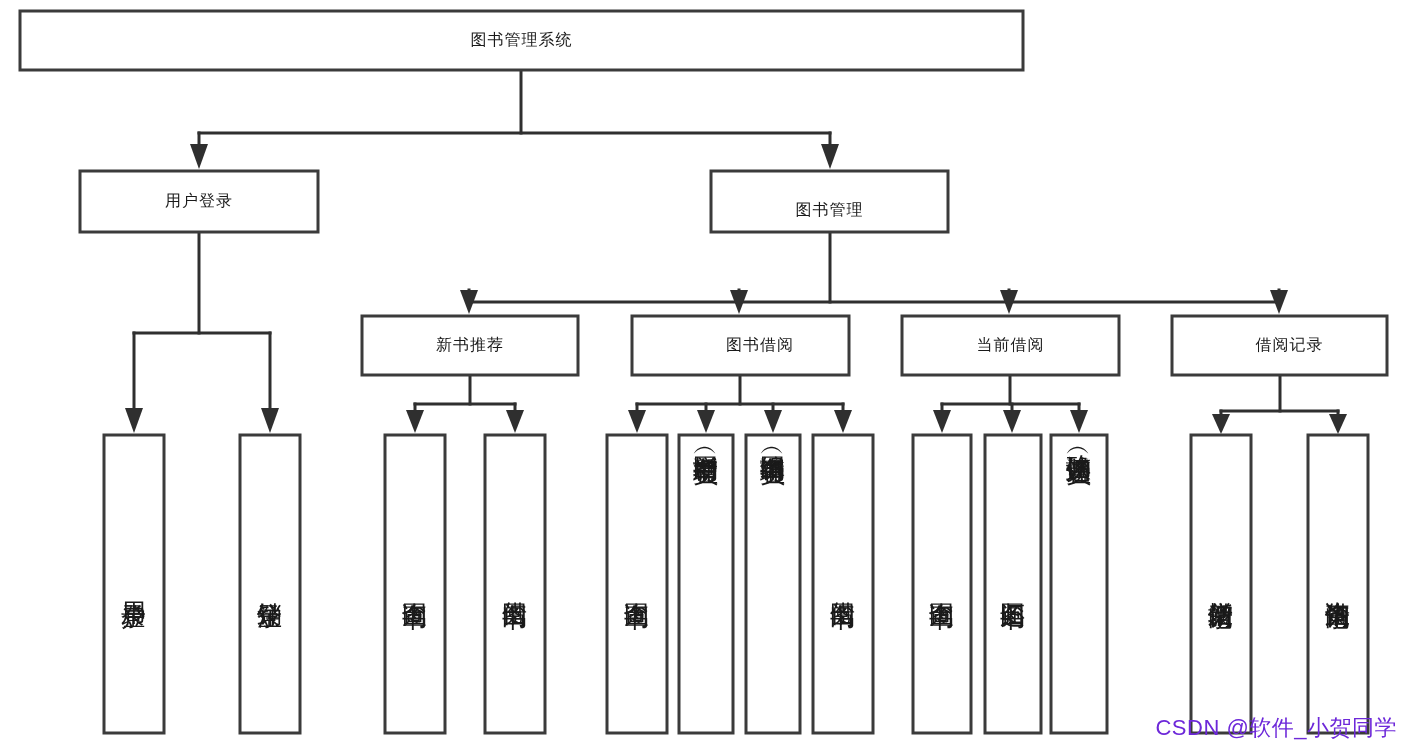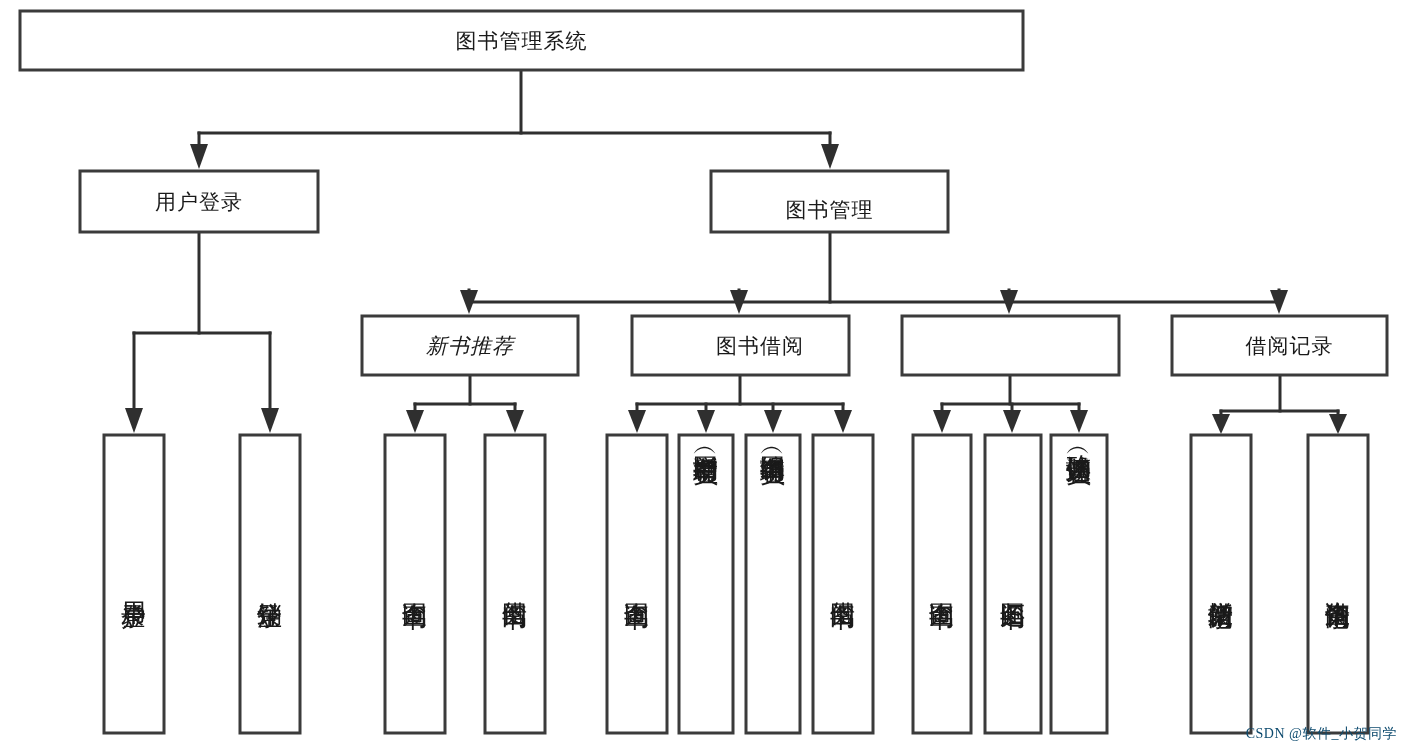--- a/index.html
+++ b/index.html
@@ -40,23 +40,23 @@
     stroke-linecap: square;
   }
   .arrow-head {
     fill: #2f2f2f;
     stroke: none;
   }
   .watermark {
     position: absolute;
     right: 8px;
     bottom: 4px;
-    font-family: Liberation Serif, serif;
-    font-size: 14px;
-    color: #0c4a6e;
+    font-family: Liberation Sans, sans-serif;
+    font-size: 22px;
+    color: #6d28d9;
     letter-spacing: 0.5px;
     white-space: nowrap;
     pointer-events: none;
   }
   .v-text-box {
     position: absolute;
     display: flex;
     align-items: center;
     justify-content: center;
     box-sizing: border-box;
@@ -75,21 +75,21 @@
   .h-text-box {
     position: absolute;
     display: flex;
     align-items: center;
     justify-content: center;
     box-sizing: border-box;
     pointer-events: none;
   }
   .h-text {
     font-family: "Liberation Sans", "DejaVu Sans", sans-serif;
-    font-size: 21px;
+    font-size: 16px;
     color: #1a1a1a;
     letter-spacing: 1px;
     white-space: nowrap;
   }
 </style>
 </head>
 <body>
 
 <div id="diagram-root">
 
@@ -197,26 +197,29 @@
     <span class="h-text">图书管理系统</span>
   </div>
 
   <div class="h-text-box" style="left:80px; top:171px; width:238px; height:61px;">
     <span class="h-text">用户登录</span>
   </div>
   <div class="h-text-box" style="left:711px; top:171px; width:237px; height:78px;">
     <span class="h-text">图书管理</span>
   </div>
 
-  <div class="h-text-box" style="left:362px; top:316px; width:216px; height:59px;font-style:italic;">
+  <div class="h-text-box" style="left:362px; top:316px; width:216px; height:59px;">
     <span class="h-text">新书推荐</span>
   </div>
   <div class="h-text-box" style="left:632px; top:316px; width:217px; height:59px;padding-left:39px;">
     <span class="h-text">图书借阅</span>
   </div>
+  <div class="h-text-box" style="left:902px; top:316px; width:217px; height:59px;">
+    <span class="h-text">当前借阅</span>
+  </div>
   <div class="h-text-box" style="left:1172px; top:316px; width:215px; height:59px;padding-left:20px;">
     <span class="h-text">借阅记录</span>
   </div>
 
   <div class="v-text-box" style="left:104px; top:435px; width:60px; height:298px;">
     <span class="v-text">用户登录</span>
   </div>
   <div class="v-text-box" style="left:240px; top:435px; width:60px; height:298px;">
     <span class="v-text">注销登录</span>
   </div>

